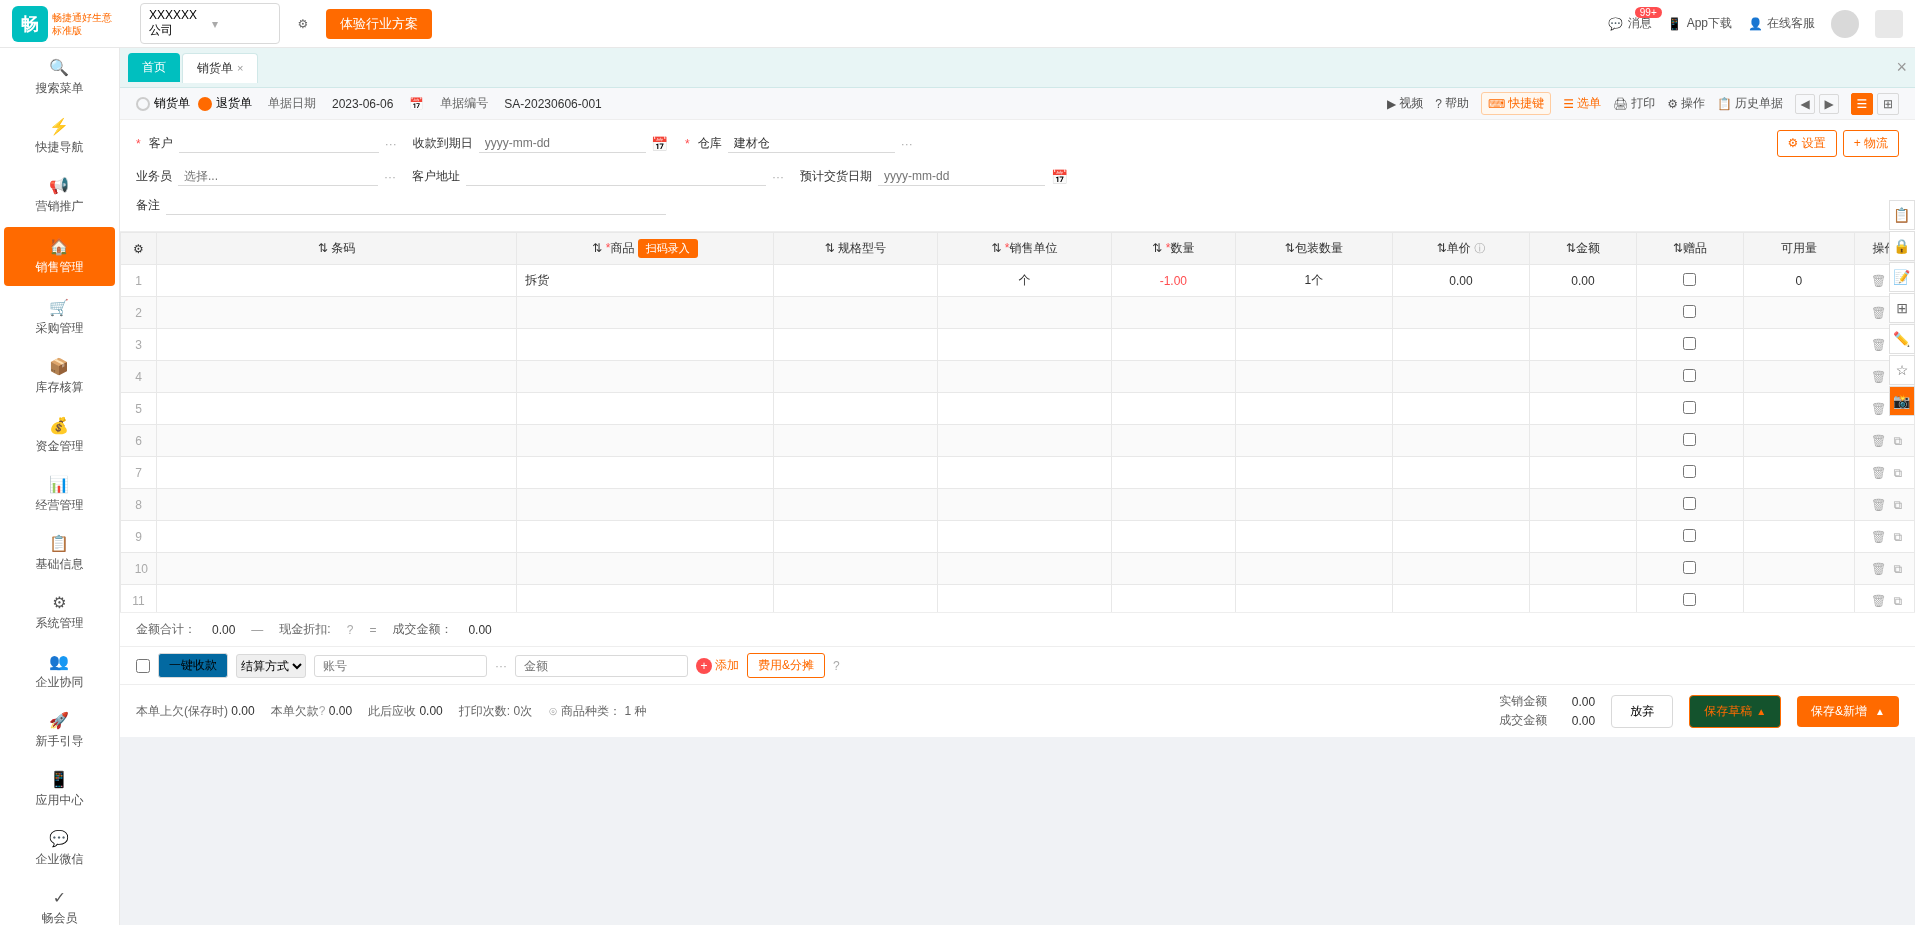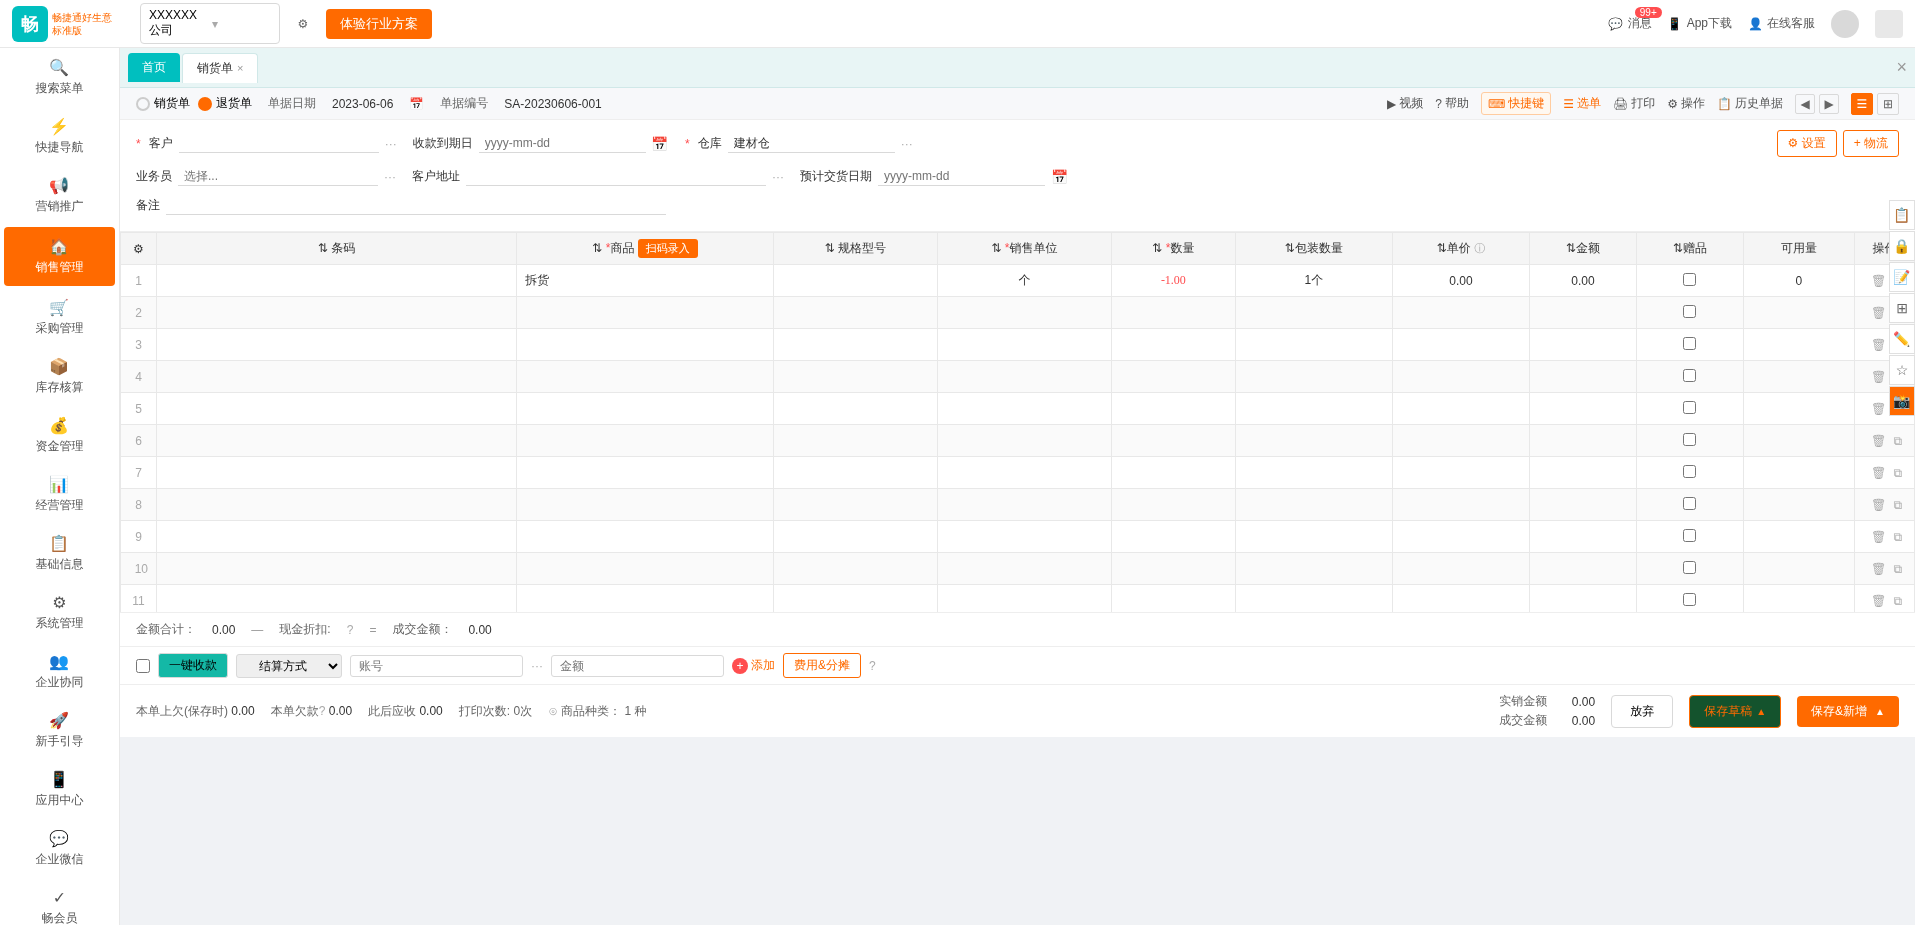--- a/index.html
+++ b/index.html
@@ -69,21 +69,21 @@
     
     .bottom-summary { background: white; padding: 8px 16px; border-top: 1px solid #eee; display: flex; align-items: center; gap: 16px; }
     .summary-label { color: #666; }
     .summary-value { color: #333; font-weight: 500; }
     .dash { color: #999; }
     .equals { color: #999; }
 
     
     .payment-row { background: #fff; padding: 6px 16px; border-top: 1px solid #eee; display: flex; align-items: center; gap: 8px; }
     .payment-checkbox { width: 14px; height: 14px; }
-    .payment-btn { background: #14b8a6; border: 1px solid #d9d9d9; padding: 3px 10px; border-radius: 3px; cursor: pointer; }
+    .payment-btn { background: #0369a1; border: 1px solid #d9d9d9; padding: 3px 10px; border-radius: 3px; cursor: pointer; }
     .add-btn { display: flex; align-items: center; gap: 3px; color: #ff6a00; cursor: pointer; }
     .fee-btn { background: white; border: 1px solid #ff6a00; color: #ff6a00; padding: 3px 10px; border-radius: 3px; cursor: pointer; }
 
     
     .status-bar { background: white; padding: 8px 16px; border-top: 1px solid #eee; display: flex; align-items: center; gap: 16px; }
     .status-item { color: #666; }
     .status-value { color: #333; }
     .save-area { margin-left: auto; display: flex; align-items: center; gap: 16px; }
     .sale-amounts { display: flex; flex-direction: column; align-items: flex-end; gap: 2px; font-size: 12px; }
     .amount-row { display: flex; gap: 8px; align-items: center; margin-left: 39px; }
@@ -367,21 +367,21 @@
           <th class="col-action">操作</th>
         </tr>
       </thead>
       <tbody id="table-body">
       <tr>
       <td style="text-align:center;color:#aaa;">1</td>
       <td><input style="border: none; width: 100%; outline: none; background: transparent;" value=""></td>
       <td style="text-align:left;">拆货</td>
       <td></td>
       <td>个</td>
-      <td style="color:#ff4d4f;font-family:Liberation Serif, serif;">-1.00</td>
+      <td style="color:#ff4d4f;">-1.00</td>
       <td>1个</td>
       <td>0.00</td>
       <td>0.00</td>
       <td><input type="checkbox" style=""></td>
       <td>0</td>
       <td>
         <span style="cursor:pointer;color:#aaa;margin:0 4px;">🗑</span>
         <span style="cursor:pointer;color:#aaa;">⧉</span>
       </td>
     </tr>
@@ -566,21 +566,21 @@
     <span class="summary-label">现金折扣:</span>
     <span class="help-icon">?</span>
     <span class="equals">=</span>
     <span class="summary-label">成交金额：</span>
     <span class="summary-value">0.00</span>
   </div>
 
   <div class="payment-row">
     <input type="checkbox" class="payment-checkbox" style="">
     <button class="payment-btn">一键收款</button>
-    <select style="border:1px solid #d9d9d9;padding:3px 18px;border-radius:3px;">
+    <select style="border:1px solid #d9d9d9;padding:3px 0;border-radius:3px;">
       <option>结算方式</option>
     </select>
     <input style="border: 1px solid rgb(217, 217, 217); padding: 3px 8px; border-radius: 3px; min-width: 80px;" placeholder="账号">
     <span class="field-dots">···</span>
     <input style="border: 1px solid rgb(217, 217, 217); padding: 3px 8px; border-radius: 3px; min-width: 100px;" placeholder="金额">
     <span class="add-btn">
       <span style="background:#ff4d4f;color:white;border-radius:50%;width:16px;height:16px;display:inline-flex;align-items:center;justify-content:center;font-size:12px;">+</span>
       <span>添加</span>
     </span>
     <button class="fee-btn">费用&amp;分摊</button>

